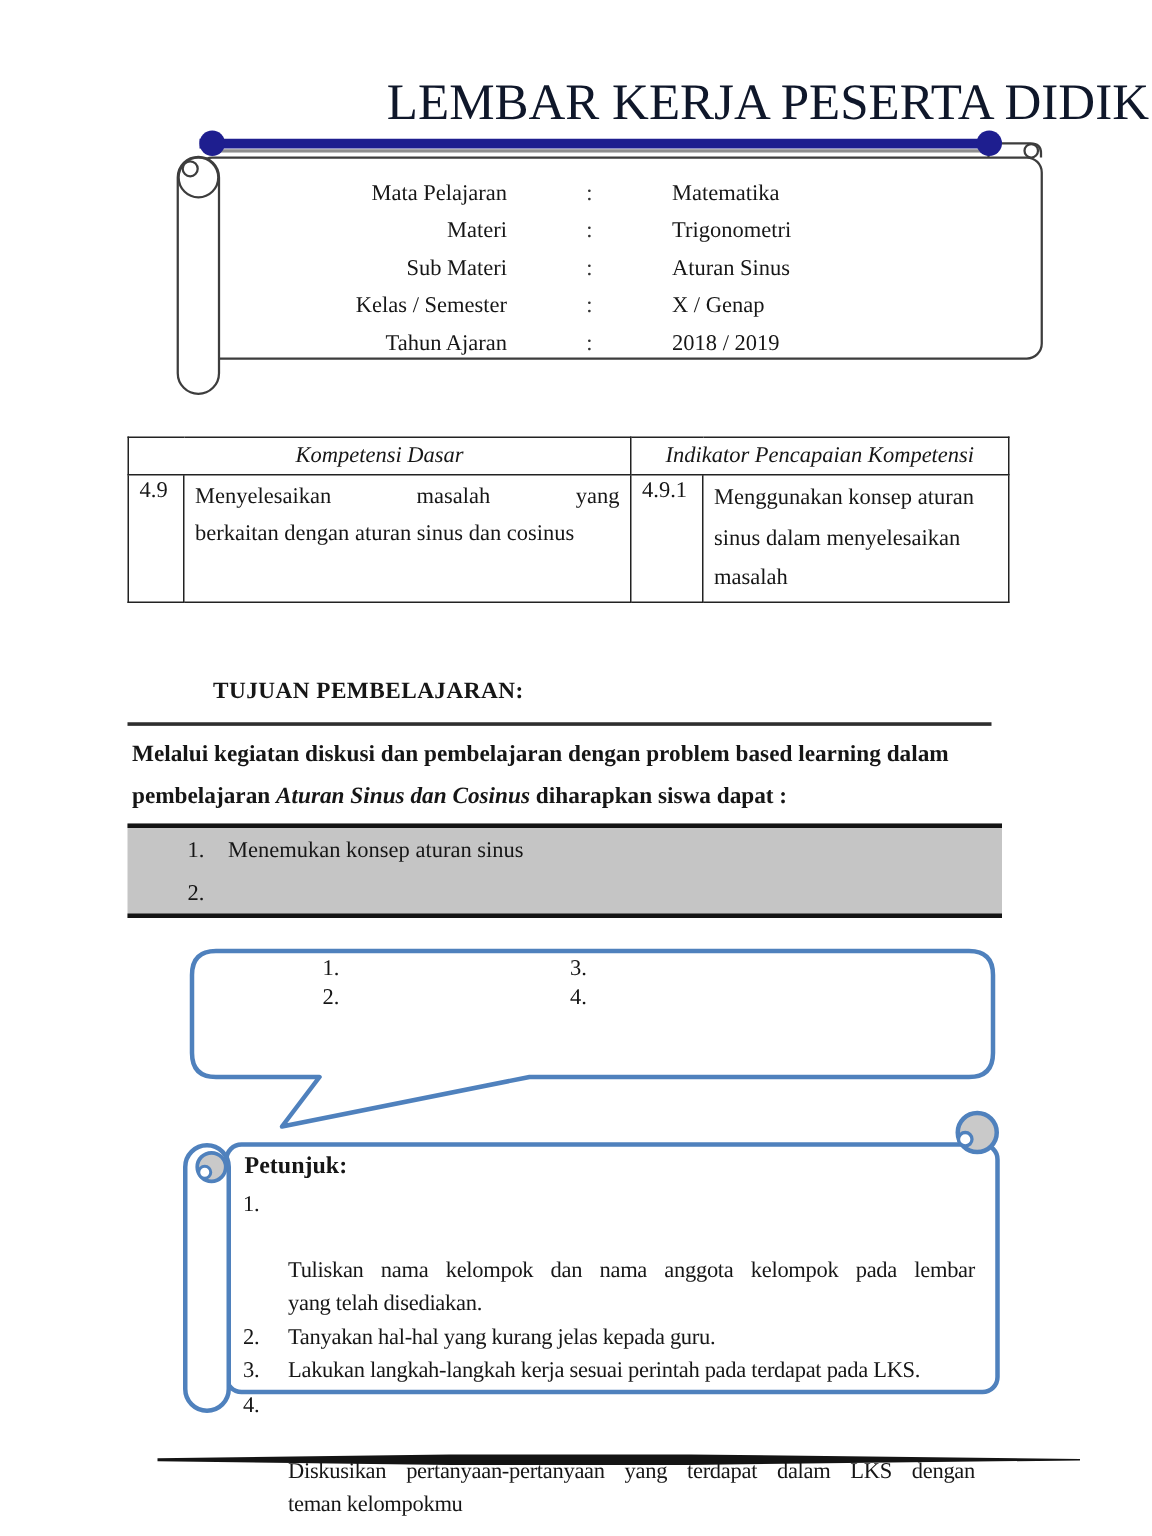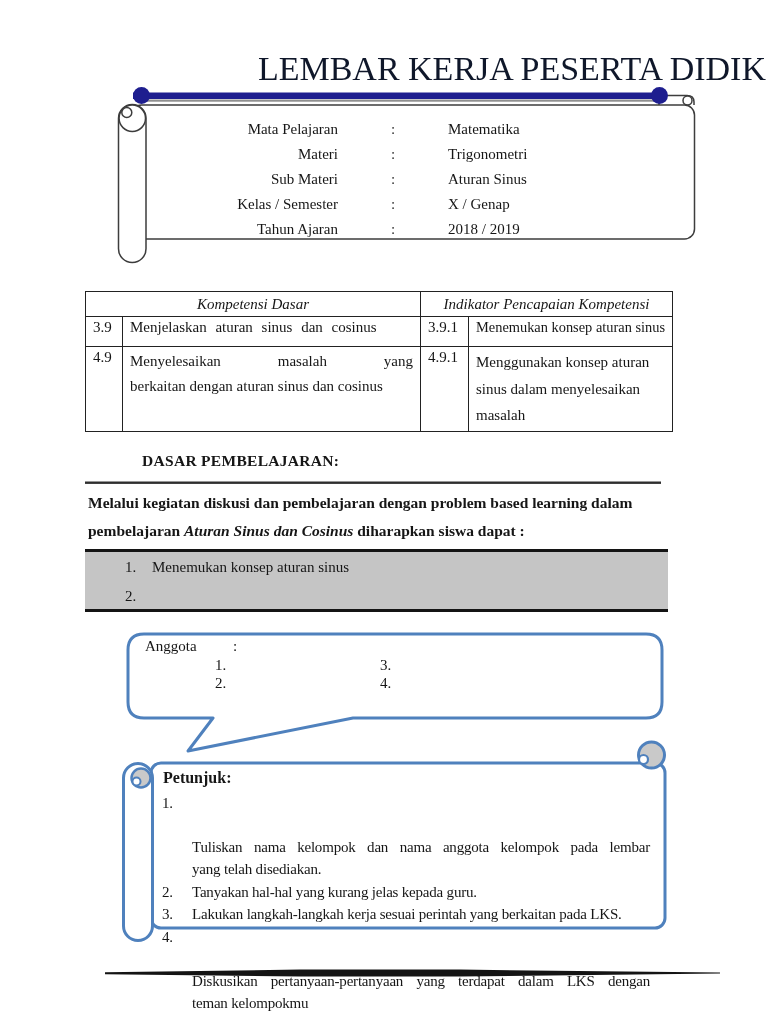--- a/index.html
+++ b/index.html
@@ -132,73 +132,66 @@
         <col style="width:37px">
         <col style="width:298px">
         <col style="width:48px">
         <col style="width:204px">
       </colgroup>
     <tbody>
         <tr>
       <th colspan="2">Kompetensi Dasar</th>
       <th colspan="2">Indikator Pencapaian Kompetensi</th>
     </tr>
-    <tr class="r1">
-      <td class="cell-no">3.9</td>
-      <td class="sp-wide">Menjelaskan aturan sinus dan cosinus</td>
-      <td class="cell-no">3.9.1</td>
-      <td class="ipk1">Menemukan konsep aturan sinus</td>
-    </tr>
     <tr class="r2">
       <td class="cell-no">4.9</td>
       <td>
         <div class="kd-just">Menyelesaikan masalah yang</div>
         <div class="kd-l2">berkaitan dengan aturan sinus dan cosinus</div>
       </td>
       <td class="cell-no">4.9.1</td>
       <td class="ipk2">Menggunakan konsep aturan sinus dalam menyelesaikan masalah</td>
     </tr>
   </tbody>
     </table>
 
-  <div class="txt sec-head tuj-head">DASAR PEMBELAJARAN:</div>
+  <div class="txt sec-head tuj-head">TUJUAN PEMBELAJARAN:</div>
   <div class="txt intro"><span>Melalui kegiatan diskusi dan pembelajaran dengan problem based learning dalam pembelajaran </span><i>Aturan Sinus dan Cosinus</i><span> diharapkan siswa dapat  :</span></div>
 
   <div class="txt graybox">
     <div class="goal">
       <span class="goal-no">1.</span>
       <span>Menemukan konsep aturan sinus</span>
     </div>
     <div class="goal">
       <span class="goal-no">2.</span>
     </div>
   </div>
 
   <div class="txt bubble-text">
-    <div class="bl"><span class="lbl2">Anggota</span><span>:</span></div>
     <div class="num-row"><span class="num-a">1.</span><span class="num-b">3.</span></div>
     <div class="num-row"><span class="num-a">2.</span><span class="num-b">4.</span></div>
   </div>
 
   <div class="txt pet-head">Petunjuk:</div>
   <div class="txt pet-list">
     <div class="pet-item">
       <span class="pet-no">1.</span>
       <span class="pet-body">
         <div class="jf">Tuliskan nama kelompok dan nama anggota kelompok pada lembar</div>
         <div>yang telah disediakan.</div>
       </span>
     </div>
     <div class="pet-item">
       <span class="pet-no">2.</span>
       <span class="pet-body nw">Tanyakan hal-hal yang kurang jelas kepada guru.</span>
     </div>
     <div class="pet-item">
       <span class="pet-no">3.</span>
-      <span class="pet-body nw">Lakukan langkah-langkah kerja sesuai perintah yang berkaitan pada LKS.</span>
+      <span class="pet-body nw">Lakukan langkah-langkah kerja sesuai perintah pada terdapat pada LKS.</span>
     </div>
     <div class="pet-item">
       <span class="pet-no">4.</span>
       <span class="pet-body">
         <div class="jf">Diskusikan pertanyaan-pertanyaan yang terdapat dalam LKS dengan</div>
         <div>teman kelompokmu</div>
       </span>
     </div>
   </div>
 

